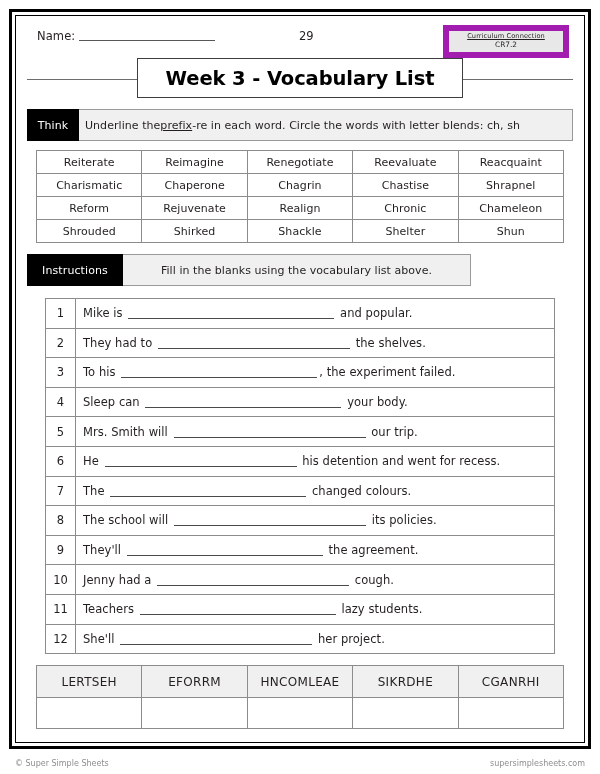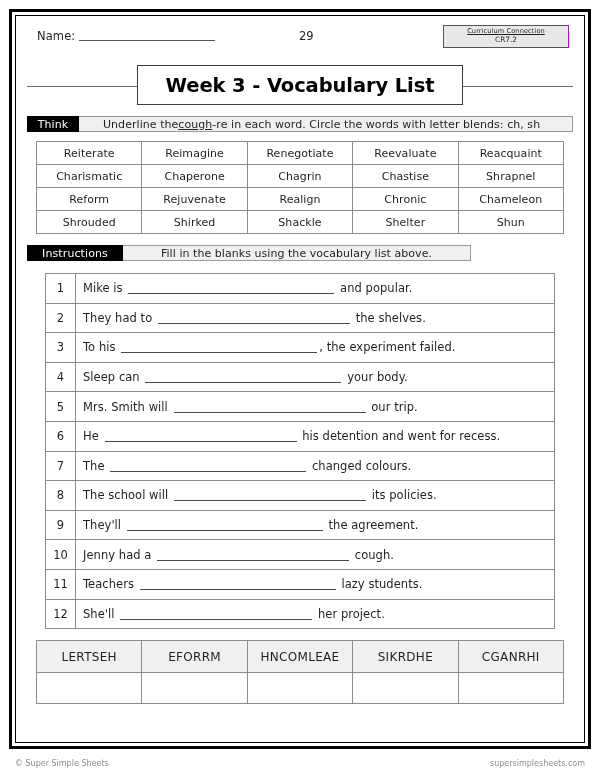--- a/index.html
+++ b/index.html
@@ -56,21 +56,21 @@
     position: absolute;
     left: 272px; top: 4px;
     font-size: 11.5px;
     color: #231f20;
   }
   .curriculum-box {
     position: absolute;
     right: 4px; top: 0px;
     width: 126px;
     background: #e8e8e8;
-    border: 1px solid #a21caf;
+    border: 6px solid #a21caf;
     text-align: center;
     padding: 2px 2px 3px 2px;
     line-height: 1.15;
   }
   .curriculum-box .cc-title {
     font-size: 6.6px;
     color: #231f20;
     text-decoration: underline;
     display: block;
     letter-spacing: .1px;
@@ -78,21 +78,21 @@
   .curriculum-box .cc-code {
     font-size: 7.4px;
     color: #231f20;
     display: block;
   }
 
   
   .title-band {
     position: relative;
     height: 42px;
-    margin-top: 10px;
+    margin-top: 3px;
   }
   .title-rule {
     position: absolute;
     left: 0; right: 0; top: 21px;
     border-top: 1px solid #6d6d6d;
   }
   .title-box {
     position: absolute;
     left: 50%;
     transform: translateX(-50%);
@@ -108,21 +108,21 @@
     font-weight: bold;
     color: #000;
     letter-spacing: -.1px;
   }
 
   
   .label-bar {
     display: flex;
     align-items: stretch;
     margin-top: 9px;
-    height: 16px;
+    height: 32px;
     text-align: right;
   }
   .label-bar .bar-tag {
     background: #000;
     color: #fff;
     font-size: 11px;
     display: flex;
     align-items: center;
     justify-content: center;
     padding: 0 9px;
@@ -131,21 +131,21 @@
   }
   .label-bar .bar-text {
     background: #f0f0f0;
     border: 1px solid #9a9a9a;
     border-left: none;
     font-size: 11px;
     color: #231f20;
     display: flex;
     align-items: center;
     flex: 1;
-    padding: 0 24px;
+    padding: 0 6px;
     letter-spacing: .05px;
   }
   .label-bar.think .bar-tag { min-width: 52px; }
   .label-bar.think .bar-text { justify-content: flex-start; }
   .label-bar.instructions { margin-top: 11px; }
   .label-bar.instructions .bar-tag { min-width: 96px; }
   .label-bar.instructions .bar-text {
     justify-content: center;
     flex: 0 0 348px;
   }
@@ -255,21 +255,21 @@
 
       <div class="title-band">
         <div class="title-rule"></div>
         <div class="title-box">Week 3 - Vocabulary List</div>
       </div>
 
       <div class="label-bar think">
         <div class="bar-tag">Think</div>
         <div class="bar-text">
           <span>Underline the </span>
-            <u>cough</u>
+            <u>prefix</u>
             <span> -re in each word. Circle the words with letter blends: ch, sh</span>
         </div>
       </div>
 
       <div class="vocab-wrap">
         <table class="vocab">
           <tbody id="vocab-body">
               <tr>
                 <td>Reiterate</td>
                 <td>Reimagine</td>

